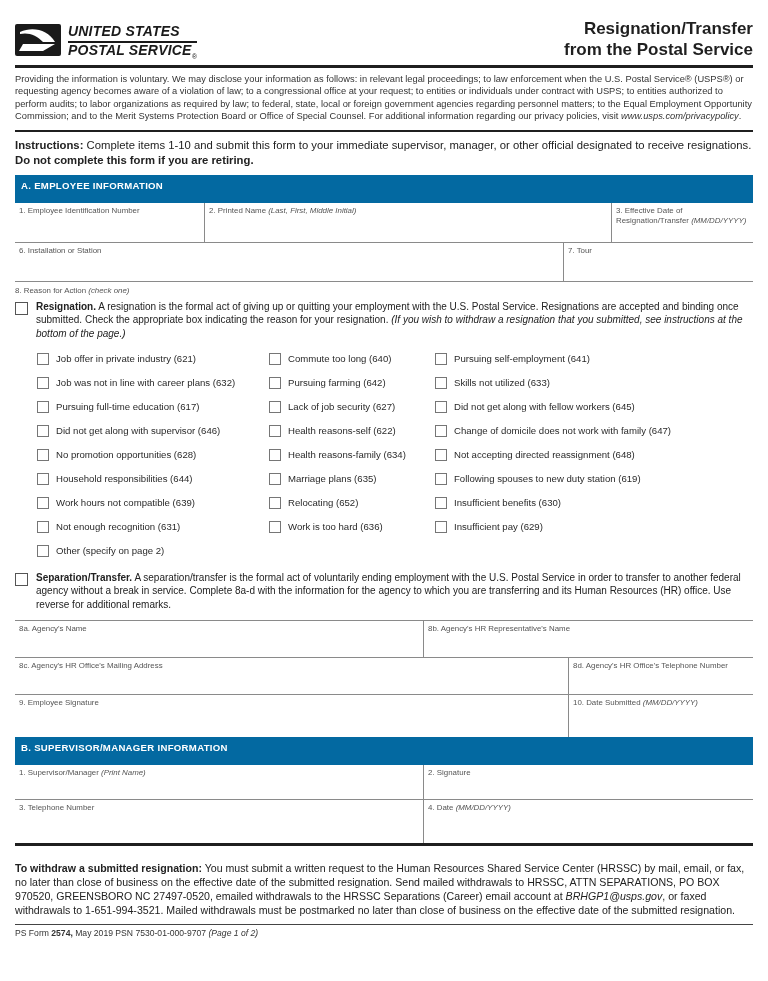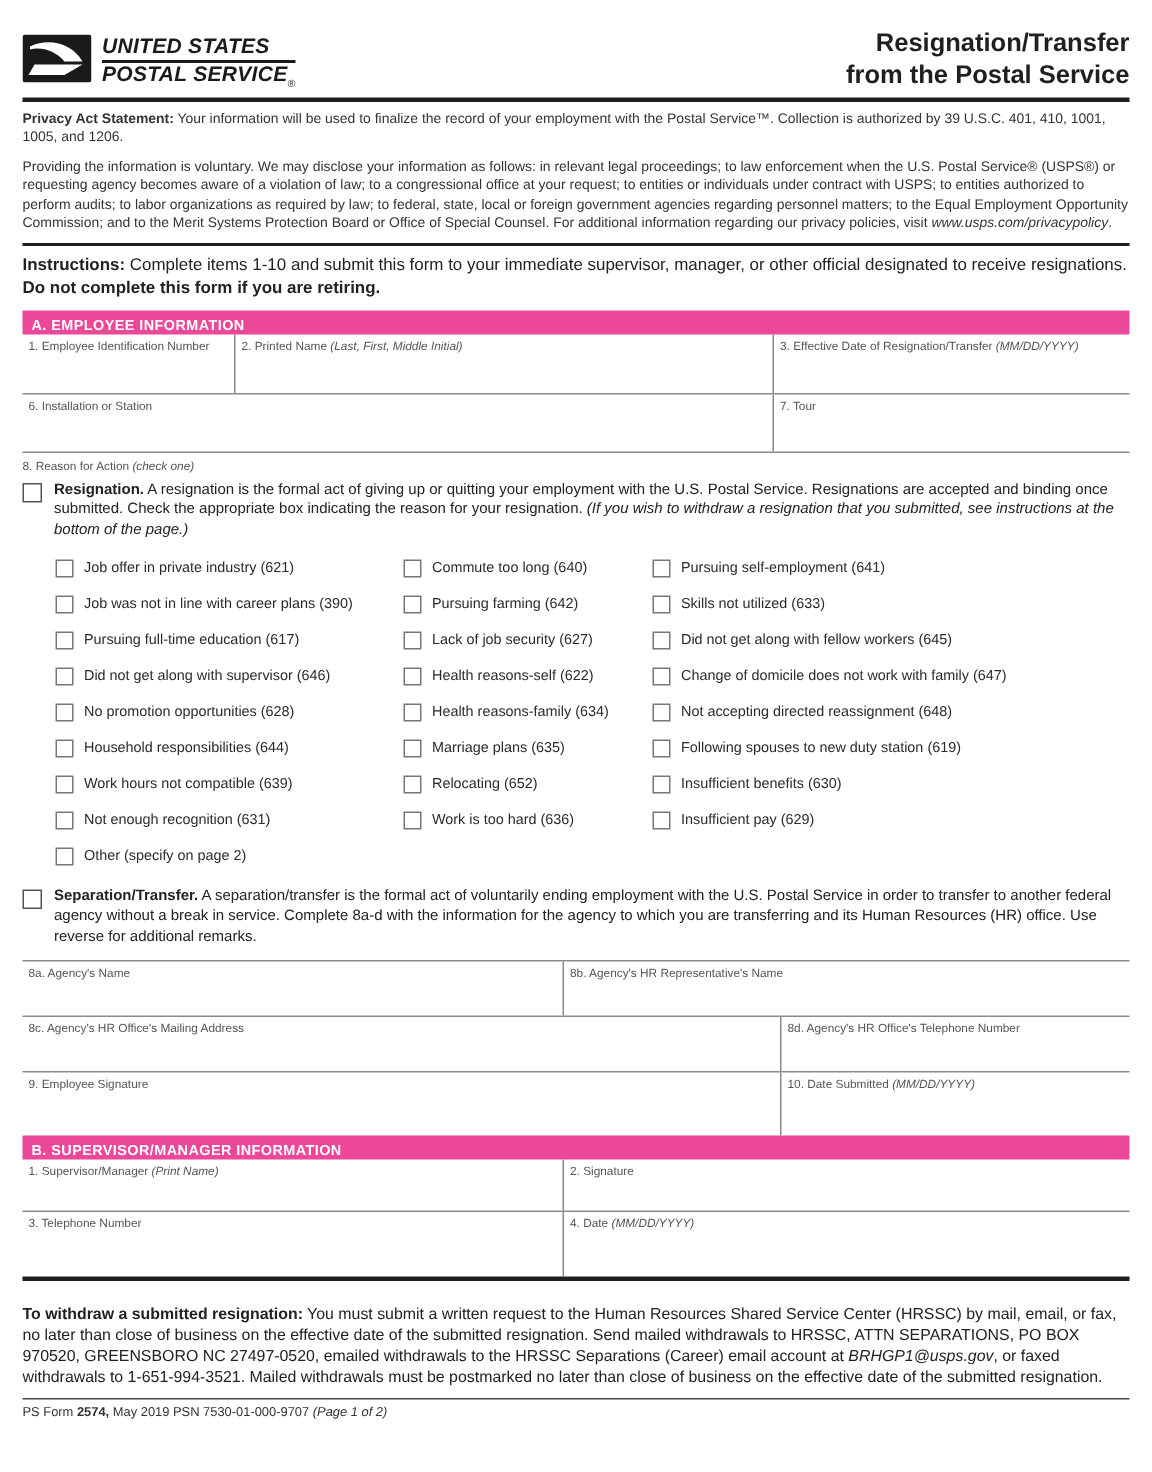--- a/index.html
+++ b/index.html
@@ -14,23 +14,23 @@
   .logo-text .reg { font-size:7px; font-weight:normal; vertical-align:sub; }
   .form-title { text-align:right; font-weight:bold; font-size:17px; line-height:1.2; color:#1f1f1f; }
 
   .rule-thick { height:3px; background:#1f1f1f; margin-top:5px; }
   .rule-med   { height:2px; background:#1f1f1f; }
   .rule-thin  { height:1px; background:#444; }
 
   .privacy { font-size:9.3px; line-height:1.34; color:#333; margin:5px 0 7px 0; }
   .instructions { font-size:11.3px; line-height:1.32; color:#222; margin:6px 0 7px 0; }
 
-  .bar { background:#ec4899; color:#fff; font-weight:bold; font-size:9.6px; letter-spacing:.3px; padding:5px 6px 0 6px; }
-
-  .frow { display:grid; border-bottom:1px solid #8a8a8a; }
+  .bar { background:#0369a1; color:#fff; font-weight:bold; font-size:9.6px; letter-spacing:.3px; padding:5px 6px 12px 6px; }
+
+  .frow { display:grid; border-bottom:1px solid #8a8a8a;gap:48px; }
   .frow > .cell { padding:3px 4px 0 4px; font-size:7.9px; color:#555; line-height:1.25; box-sizing:border-box; }
   .frow > .cell + .cell { border-left:1px solid #8a8a8a; }
   .cols-a1  { grid-template-columns:141px 359px 1fr; height:39px; }
   .cols-a2  { grid-template-columns:500px 1fr; height:39px; }
   .cols-a3  { grid-template-columns:500px 1fr; height:38px; }
   .cols-ab  { grid-template-columns:360px 1fr; height:36px; border-top:1px solid #8a8a8a; }
   .cols-cd  { grid-template-columns:505px 1fr; height:36px; }
   .cols-910 { grid-template-columns:505px 1fr; height:42px; border-bottom:none; }
   .cols-b1  { grid-template-columns:360px 1fr; height:34px; }
   .cols-b2  { grid-template-columns:360px 1fr; height:43px; border-bottom:none; }
@@ -69,21 +69,20 @@
         <span><span>POSTAL SERVICE</span><span class="reg">®</span></span>
       </div>
     </div>
     <div class="form-title">
       <div>Resignation/Transfer</div>
       <div>from the Postal Service</div>
     </div>
   </div>
   <div class="rule-thick"></div>
 
-  <p class="privacy"><b>Privacy Act Statement:</b><span> Your information will be used to finalize the record of your employment with the Postal Service™. Collection is authorized by 39 U.S.C. 401, 410, 1001, 1005, and 1206.</span></p>
   <p class="privacy"><span>Providing the information is voluntary. We may disclose your information as follows: in relevant legal proceedings; to law enforcement when the U.S. Postal Service® (USPS®) or requesting agency becomes aware of a violation of law; to a congressional office at your request; to entities or individuals under contract with USPS; to entities authorized to perform audits; to labor organizations as required by law; to federal, state, local or foreign government agencies regarding personnel matters; to the Equal Employment Opportunity Commission; and to the Merit Systems Protection Board or Office of Special Counsel. For additional information regarding our privacy policies, visit </span><span class="i">www.usps.com/privacypolicy</span><span>.</span></p>
 
   <div class="rule-med"></div>
   <p class="instructions"><b>Instructions:</b><span> Complete items 1-10 and submit this form to your immediate supervisor, manager, or other official designated to receive resignations. </span><b>Do not complete this form if you are retiring.</b></p>
 
   <div class="bar">A. EMPLOYEE INFORMATION</div>
 
   <div class="frow cols-a1">
     <div class="cell"><span>1. Employee Identification Number</span></div>
     <div class="cell"><span>2. Printed Name </span><span class="i">(Last, First, Middle Initial)</span></div>
@@ -109,21 +108,21 @@
     <div class="reason">
         <span class="cb"></span>
         <span class="reason-label">Commute too long (640)</span>
       </div>
     <div class="reason">
         <span class="cb"></span>
         <span class="reason-label">Pursuing self-employment (641)</span>
       </div>
     <div class="reason">
         <span class="cb"></span>
-        <span class="reason-label">Job was not in line with career plans (390)</span>
+        <span class="reason-label">Job was not in line with career plans (632)</span>
       </div>
     <div class="reason">
         <span class="cb"></span>
         <span class="reason-label">Pursuing farming (642)</span>
       </div>
     <div class="reason">
         <span class="cb"></span>
         <span class="reason-label">Skills not utilized (633)</span>
       </div>
     <div class="reason">

